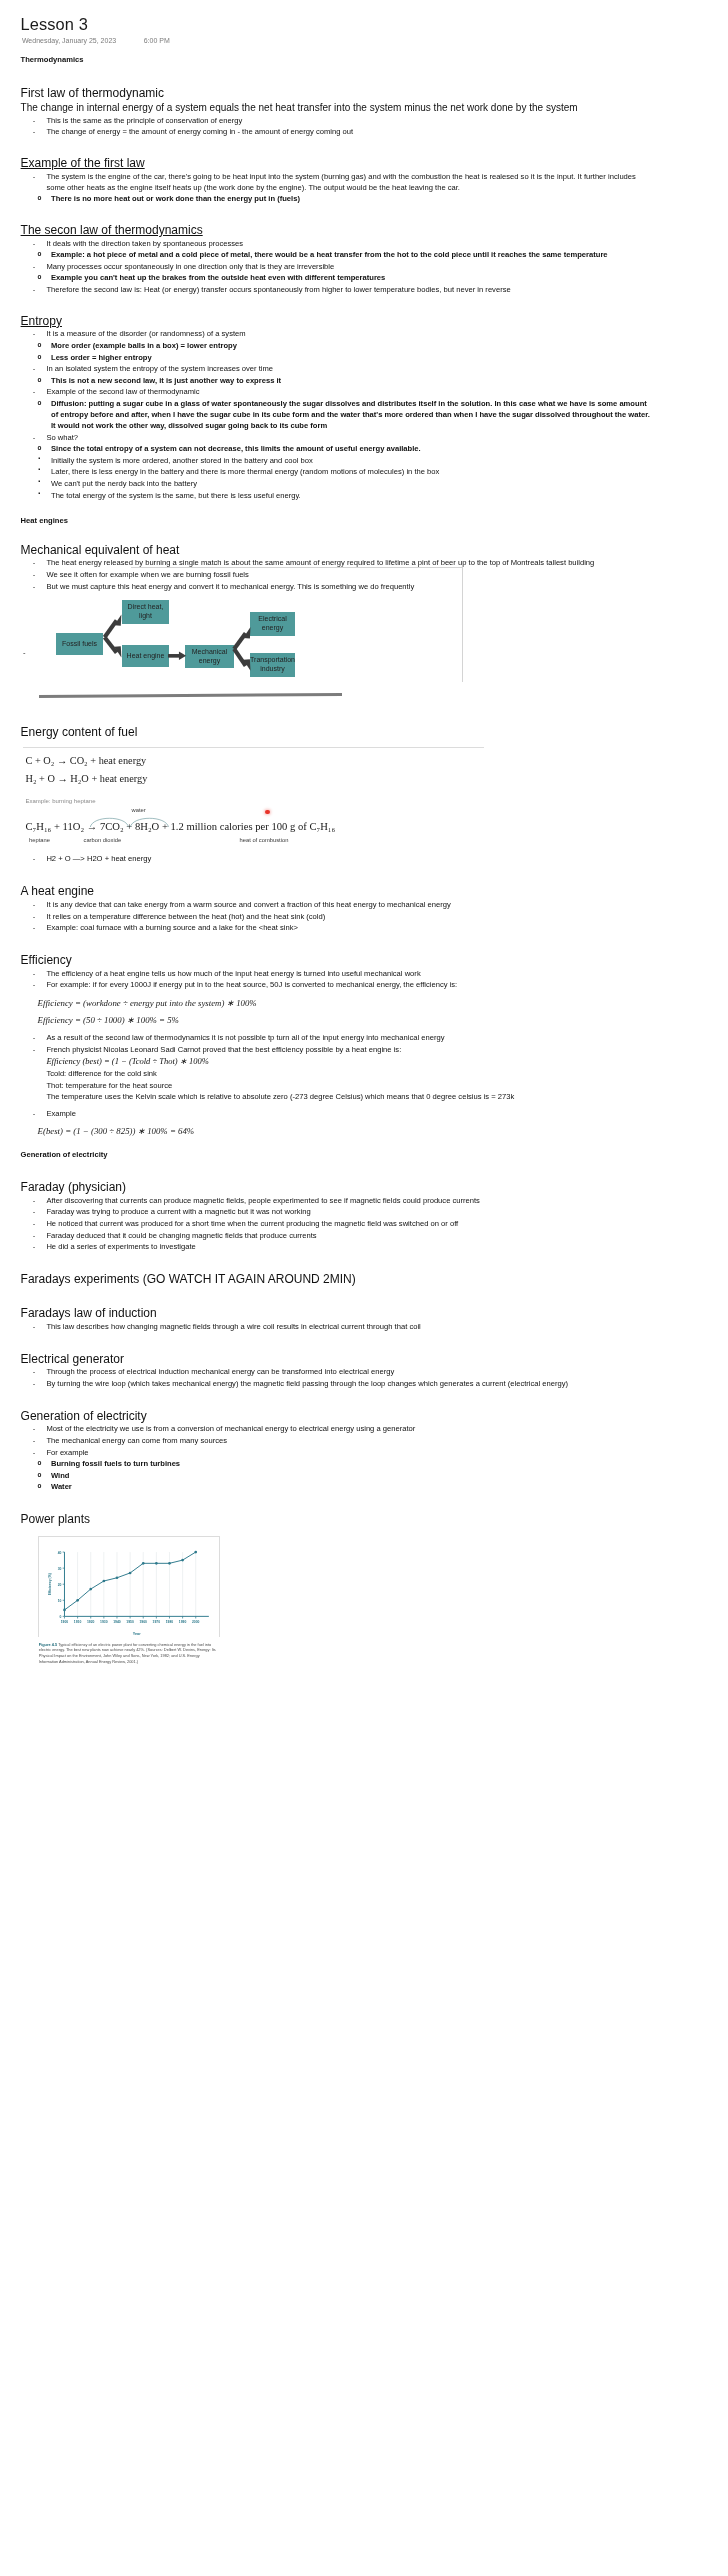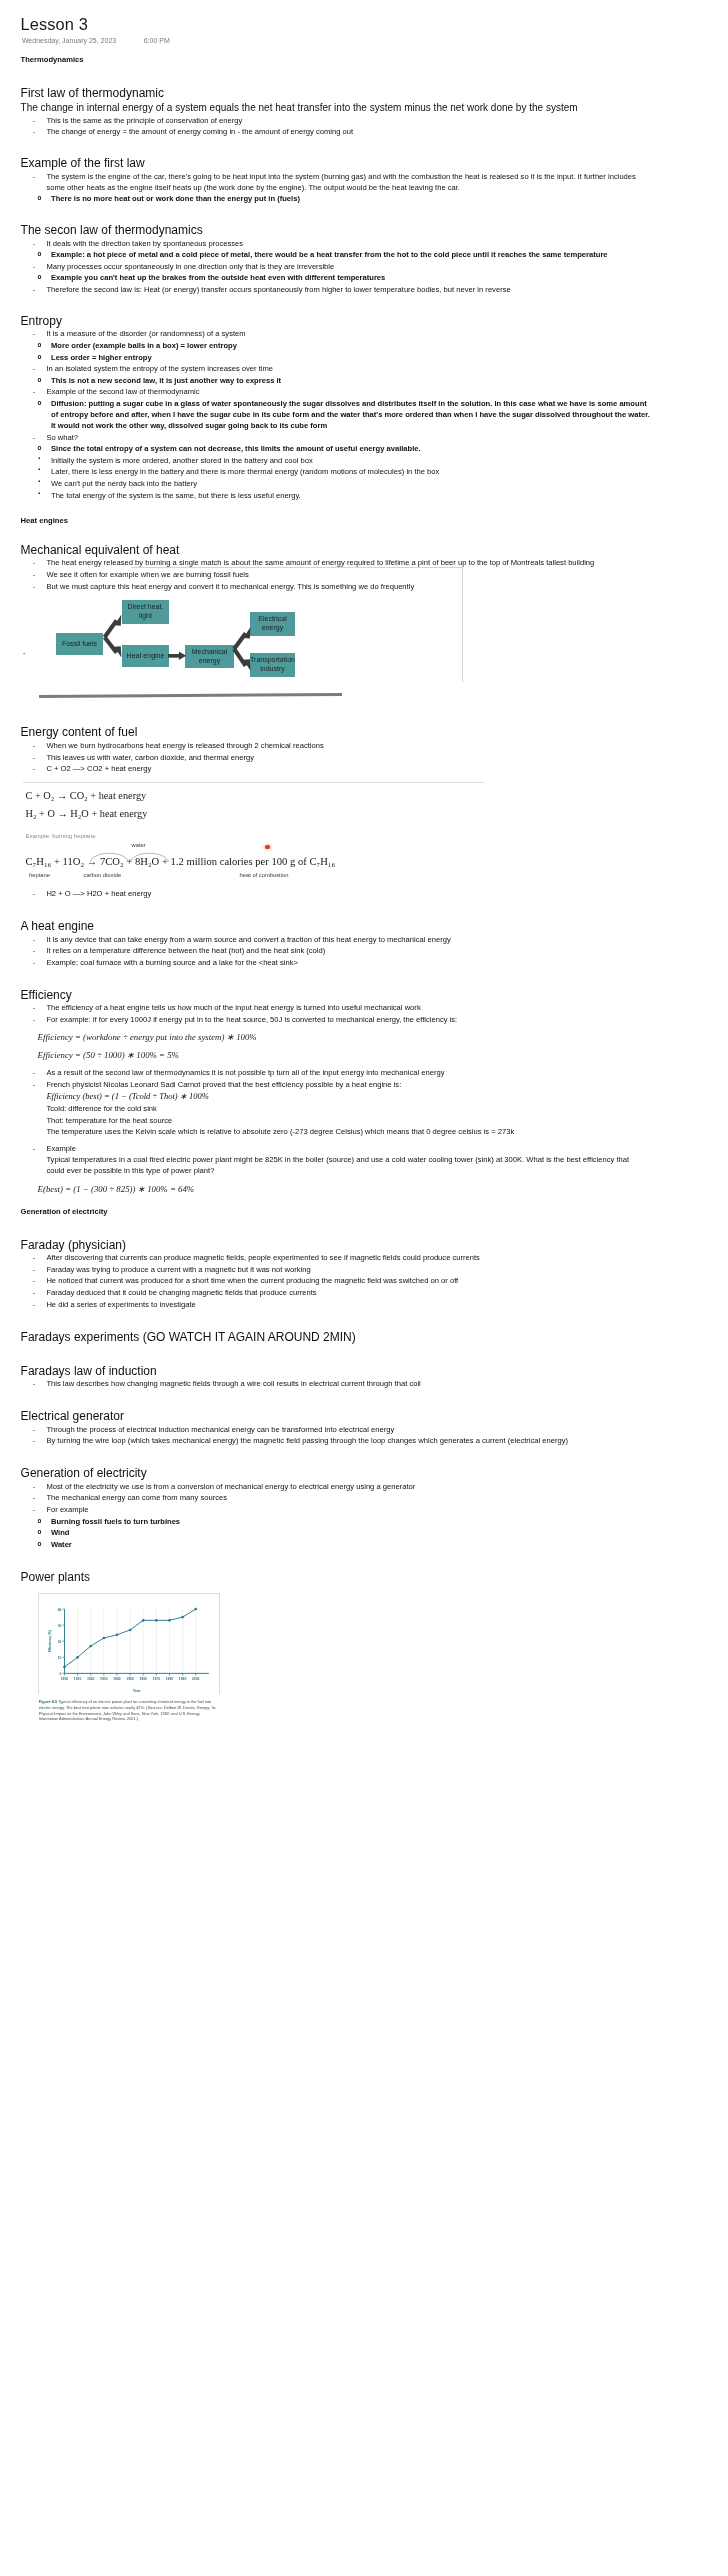--- a/index.html
+++ b/index.html
@@ -17,21 +17,21 @@
     font-size:16.4px; font-weight:400; color:#1b1b1b;
     letter-spacing:0.1px; margin:3.6px 0 3.6px 3.6px;
   }
   .doc-meta { margin:0 0 11px 4.9px; font-size:7px; color:#7c7c7c; }
   .doc-meta .date { display:inline-block; }
   .doc-meta .time { display:inline-block; margin-left:25.5px; }
 
   
   .h-bold { font-size:7.6px; font-weight:bold; color:#111; margin:0 0 2.4px 3.6px; }
   .sec-head { font-size:12px; font-weight:400; color:#111; margin:9.7px 0 0.6px 3.6px; }
-  .sec-head.tight { margin-top:8.5px; }
+  .sec-head.tight { margin-top:8.5px;text-decoration:underline; }
   .para { font-size:10px; color:#111; margin:0 0 0 3.6px; line-height:1.42; max-width:668px; }
 
   .spacer-s { height:6px; }
   .spacer-m { height:9.7px; }
   .spacer-l { height:14.6px; }
 
   
   ul.lvl { list-style:none; margin:0; padding:0; }
   ul.lvl1 { margin-left:13.4px; }
   ul.lvl2 { margin-left:18px;font-weight:bold; }
@@ -269,25 +269,20 @@
         </svg>
       </div>
 
       <div class="dgm-baseline"></div>
     </div>
   </div>
 
   <div class="spacer-l"></div>
 
   <div class="sec-head">Energy content of fuel</div>
-  <ul class="lvl lvl1">
-    <li>When we burn hydrocarbons heat energy is released through 2 chemical reactions</li>
-    <li>This leaves us with water, carbon dioxide, and thermal energy</li>
-    <li>C + O2 —&gt; CO2 + heat energy</li>
-  </ul>
 
   <div class="eq-block">
     <div class="eq-rule-top"></div>
     <div class="eq">C + O₂ → CO₂ + heat energy</div>
     <div class="eq">H₂ + O → H₂O + heat energy</div>
 
     <div class="heptane">
       <div class="hep-caption">Example: burning heptane</div>
       <div class="hep-eq">C₇H₁₆ + 11O₂ → 7CO₂ + 8H₂O + 1.2 million calories per 100 g of C₇H₁₆</div>
       <svg class="hep-arc" style="left:64px; top:16px;" width="42" height="13.4" viewBox="0 0 70 22">
@@ -330,21 +325,20 @@
     <li>As a result of the second law of thermodynamics it is not possible tp turn all of the input energy into mechanical energy</li>
     <li>French physicist Nicolas Leonard Sadi Carnot proved that the best efficiency possible by a heat engine is:</li>
     <li class="noblt" style="font-family:'Liberation Serif',serif; font-style:italic; font-size:8.5px;">Efficiency (best) = (1 − (Tcold ÷ Thot) ∗ 100%</li>
     <li class="noblt">Tcold: difference for the cold sink</li>
     <li class="noblt">Thot: temperature for the heat source</li>
     <li class="noblt">The temperature uses the Kelvin scale which is relative to absolute zero (-273 degree Celsius) which means that 0 degree celsius is = 273k</li>
   </ul>
   <div style="height:4.9px;"></div>
   <ul class="lvl lvl1">
     <li>Example</li>
-    <li class="noblt">Typical temperatures in a coal fired electric power plant might be 825K in the boiler (source) and use a cold water cooling tower (sink) at 300K. What is the best efficiency that could ever be possible in this type of power plant?</li>
   </ul>
   <div class="math-line">E(best) = (1 − (300 ÷ 825)) ∗ 100% = 64%</div>
 
   <div class="spacer-s"></div>
 
   <div class="h-bold">Generation of electricity</div>
   <div class="spacer-m"></div>
 
   <div class="sec-head">Faraday (physician)</div>
   <ul class="lvl lvl1">

